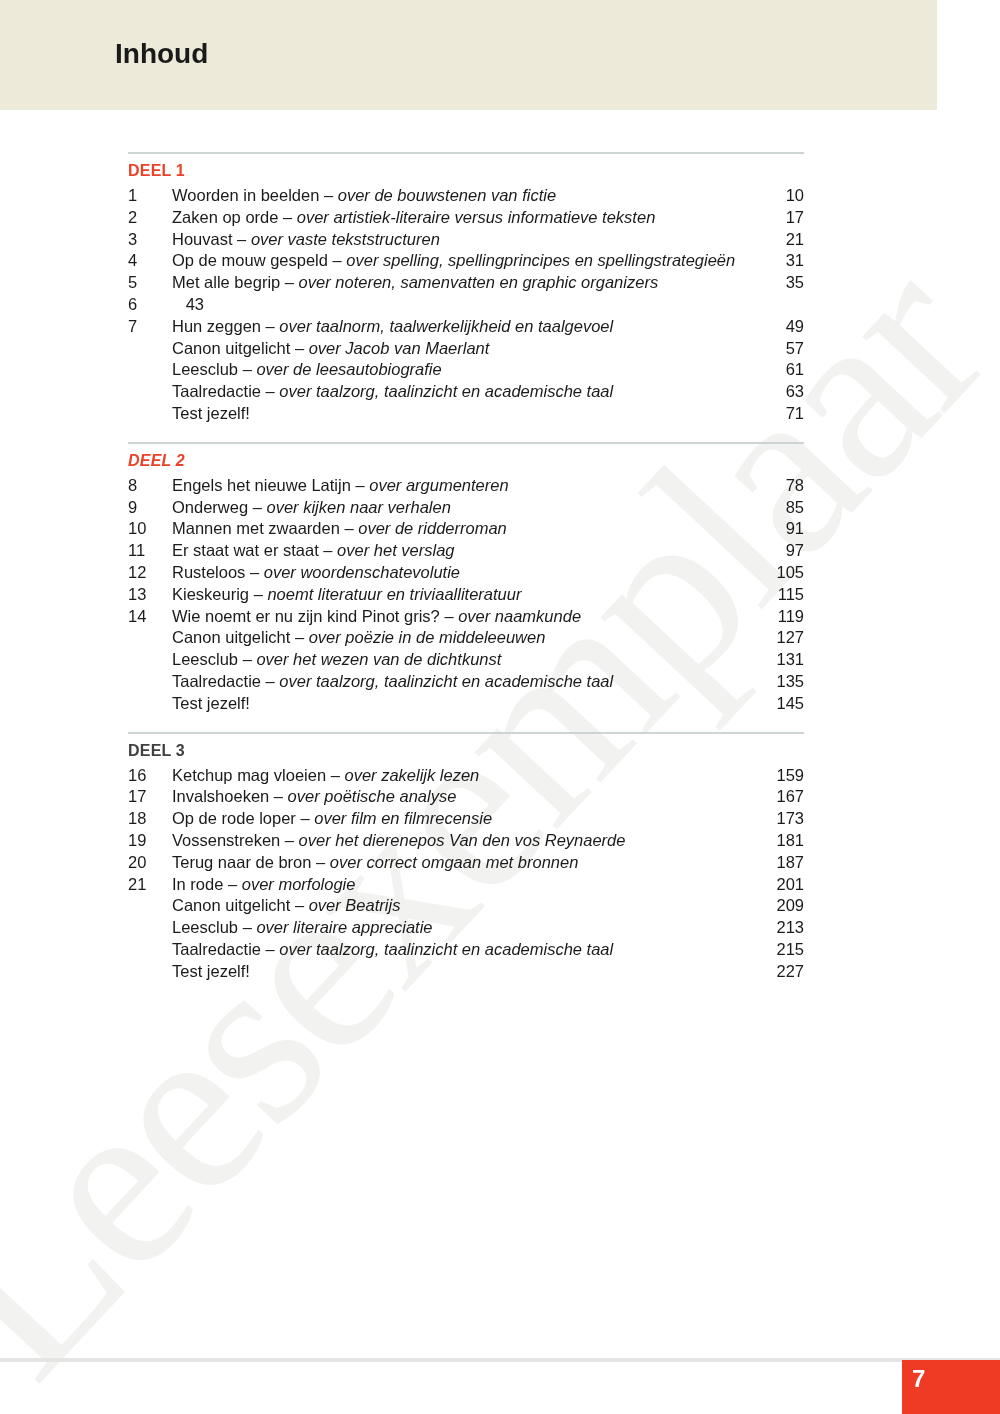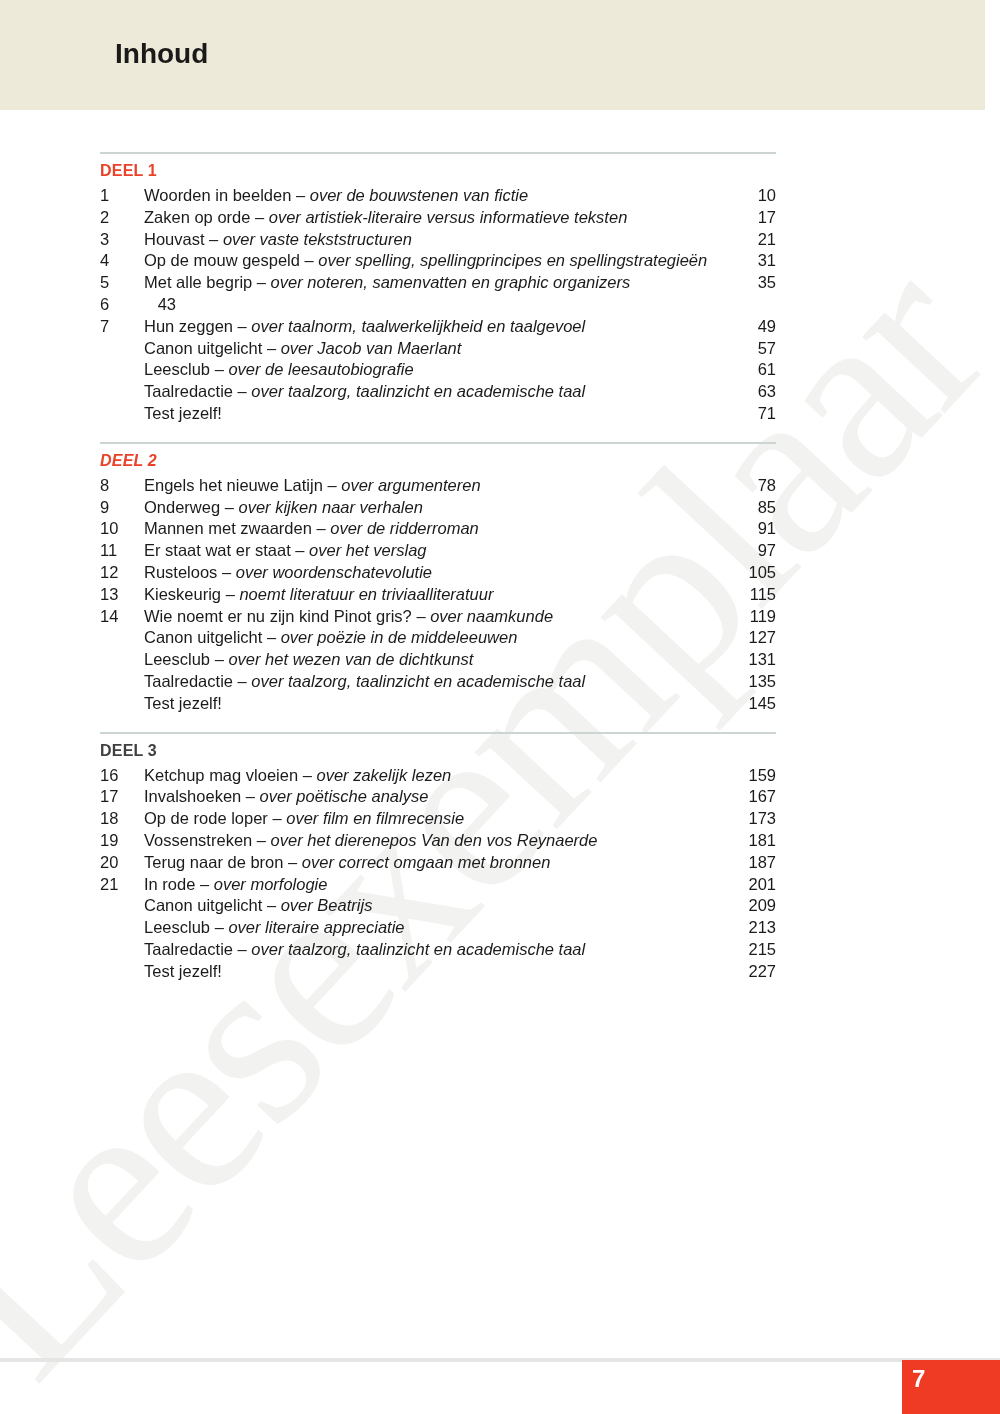--- a/index.html
+++ b/index.html
@@ -56,21 +56,21 @@
     top: 38px;
     font-size: 28px;
     font-weight: bold;
     color: #1a1a1a;
     letter-spacing: 0px;
   }
 
   
   #toc {
     position: absolute;
-    left: 100px;
+    left: 128px;
     top: 152px;
     width: 676px;
     z-index: 2;
   }
   .toc-section { margin: 0; }
   .section-rule {
     height: 2px;
     background: #ccd4d4;
     width: 676px;
     margin: 0;
@@ -139,21 +139,21 @@
     font-weight: bold;
   }
 </style>
 </head>
 <body>
 
 <div id="watermark">
   <div class="wm-text">Leesexemplaar</div>
 </div>
 
-<div id="header-band" style="background: rgb(238, 234, 217); padding-left: 48px;">
+<div id="header-band" style="background: rgb(238, 234, 217);">
   <div id="page-title">Inhoud</div>
 </div>
 
 <div id="toc">
     <div class="toc-section">
       <div class="section-rule" style="background: rgb(204, 212, 212);"></div>
       <div class="section-heading" style="color: rgb(232, 67, 42);">DEEL 1</div>
       <div class="toc-row">
         <span class="toc-num">1</span>
         <span class="toc-label"><span class="title">Woorden in beelden</span><span class="dash"> – </span><span class="subtitle">over de bouwstenen van fictie</span></span>

